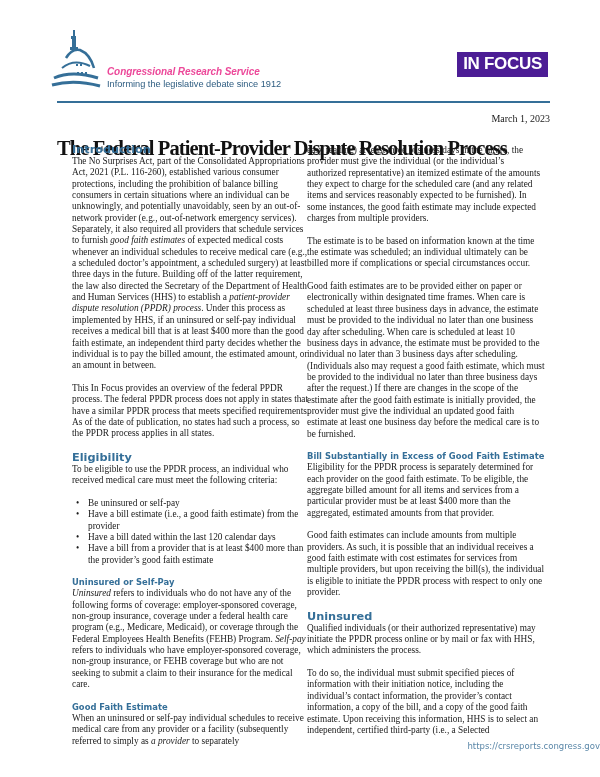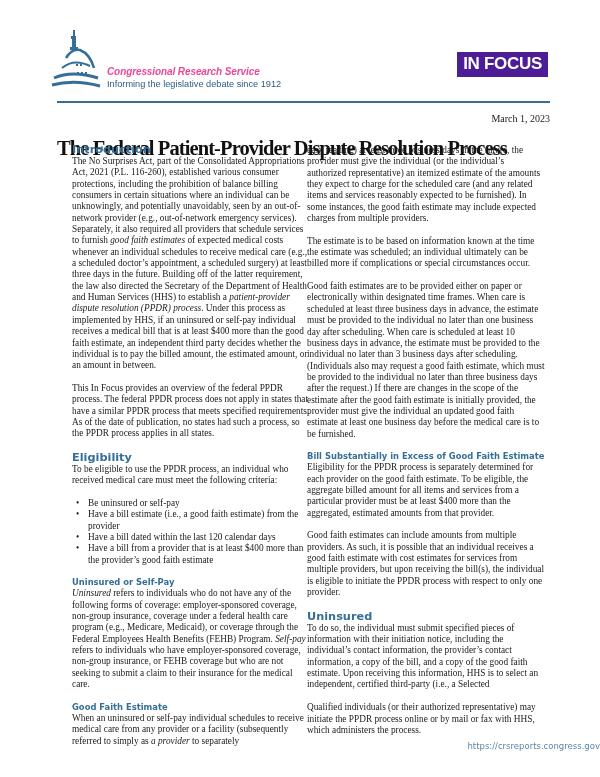--- a/index.html
+++ b/index.html
@@ -99,17 +99,17 @@
 <div class="col col-right">
   <p>easy reading) at least three business days in the future, the provider must give the individual (or the individual’s authorized representative) an itemized estimate of the amounts they expect to charge for the scheduled care (and any related items and services reasonably expected to be furnished). In some instances, the good faith estimate may include expected charges from multiple providers.</p>
   <p>The estimate is to be based on information known at the time the estimate was scheduled; an individual ultimately can be billed more if complications or special circumstances occur.</p>
   <p>Good faith estimates are to be provided either on paper or electronically within designated time frames. When care is scheduled at least three business days in advance, the estimate must be provided to the individual no later than one business day after scheduling. When care is scheduled at least 10 business days in advance, the estimate must be provided to the individual no later than 3 business days after scheduling. (Individuals also may request a good faith estimate, which must be provided to the individual no later than three business days after the request.) If there are changes in the scope of the estimate after the good faith estimate is initially provided, the provider must give the individual an updated good faith estimate at least one business day before the medical care is to be furnished.</p>
 
   <h3 class="h3">Bill Substantially in Excess of Good Faith Estimate</h3>
   <p>Eligibility for the PPDR process is separately determined for each provider on the good faith estimate. To be eligible, the aggregate billed amount for all items and services from a particular provider must be at least $400 more than the aggregated, estimated amounts from that provider.</p>
   <p>Good faith estimates can include amounts from multiple providers. As such, it is possible that an individual receives a good faith estimate with cost estimates for services from multiple providers, but upon receiving the bill(s), the individual is eligible to initiate the PPDR process with respect to only one provider.</p>
 
   <h2 class="h2">Uninsured</h2>
+  <p>Qualified individuals (or their authorized representative) may initiate the PPDR process online or by mail or fax with HHS, which administers the process.</p>
   <p>To do so, the individual must submit specified pieces of information with their initiation notice, including the individual’s contact information, the provider’s contact information, a copy of the bill, and a copy of the good faith estimate. Upon receiving this information, HHS is to select an independent, certified third-party (i.e., a Selected</p>
-  <p>Qualified individuals (or their authorized representative) may initiate the PPDR process online or by mail or fax with HHS, which administers the process.</p>
 </div>
 
 <div class="footer">https://crsreports.congress.gov</div>
 
 </body></html>

